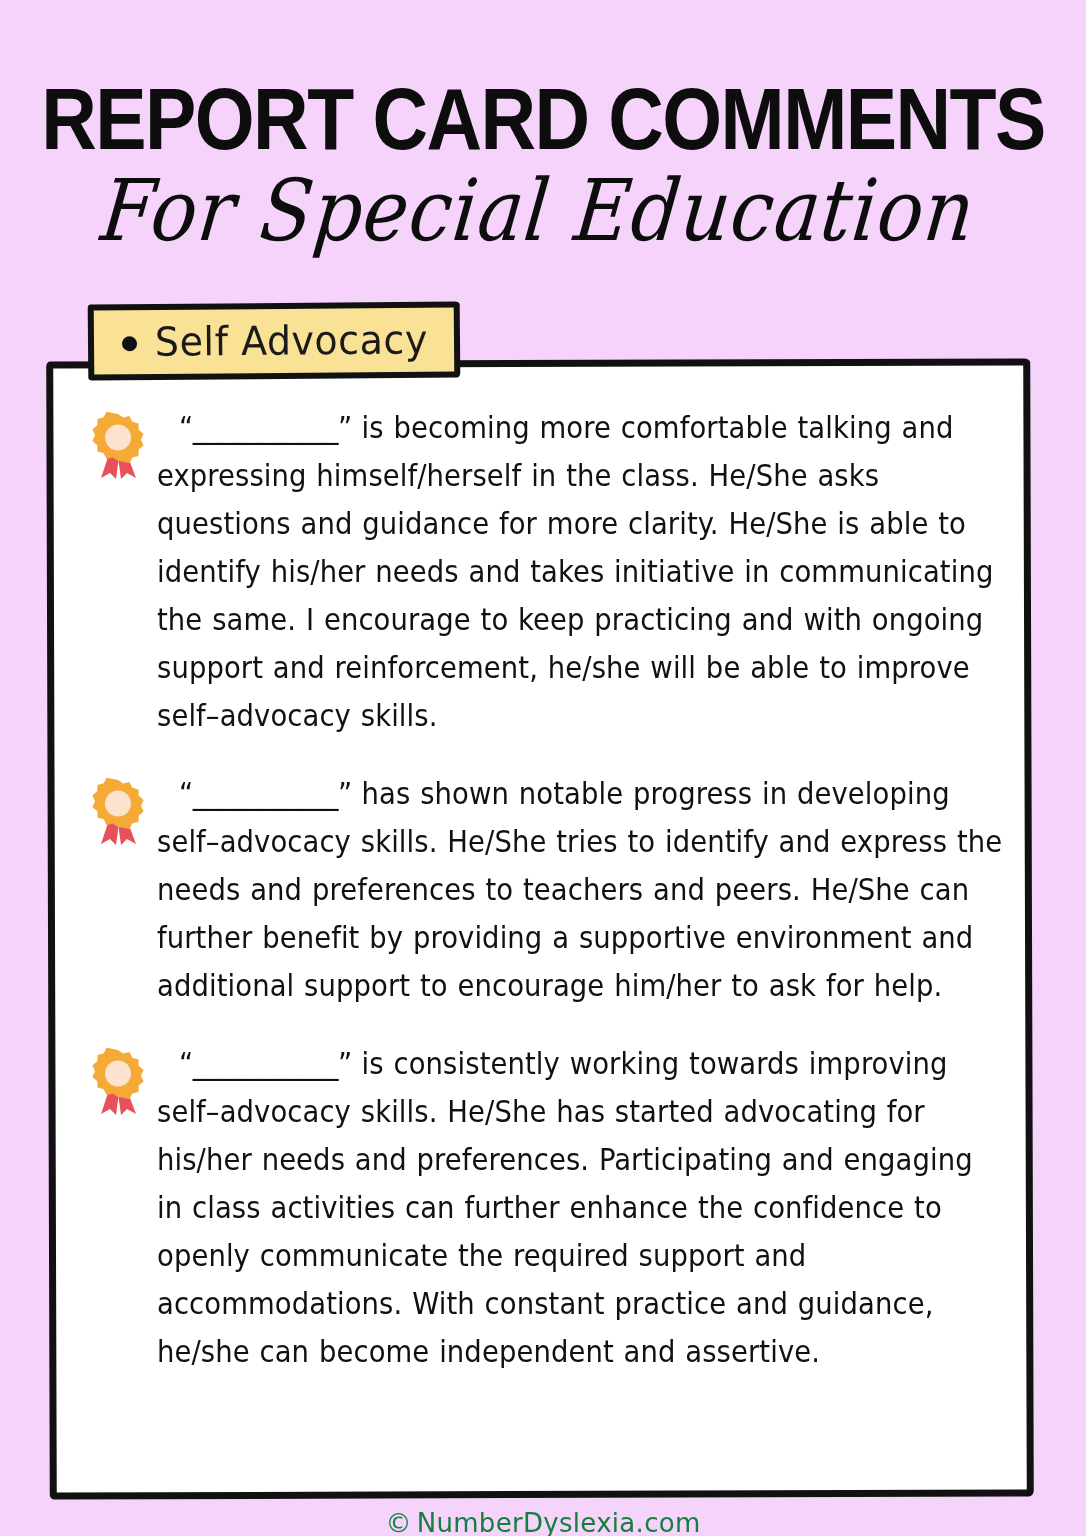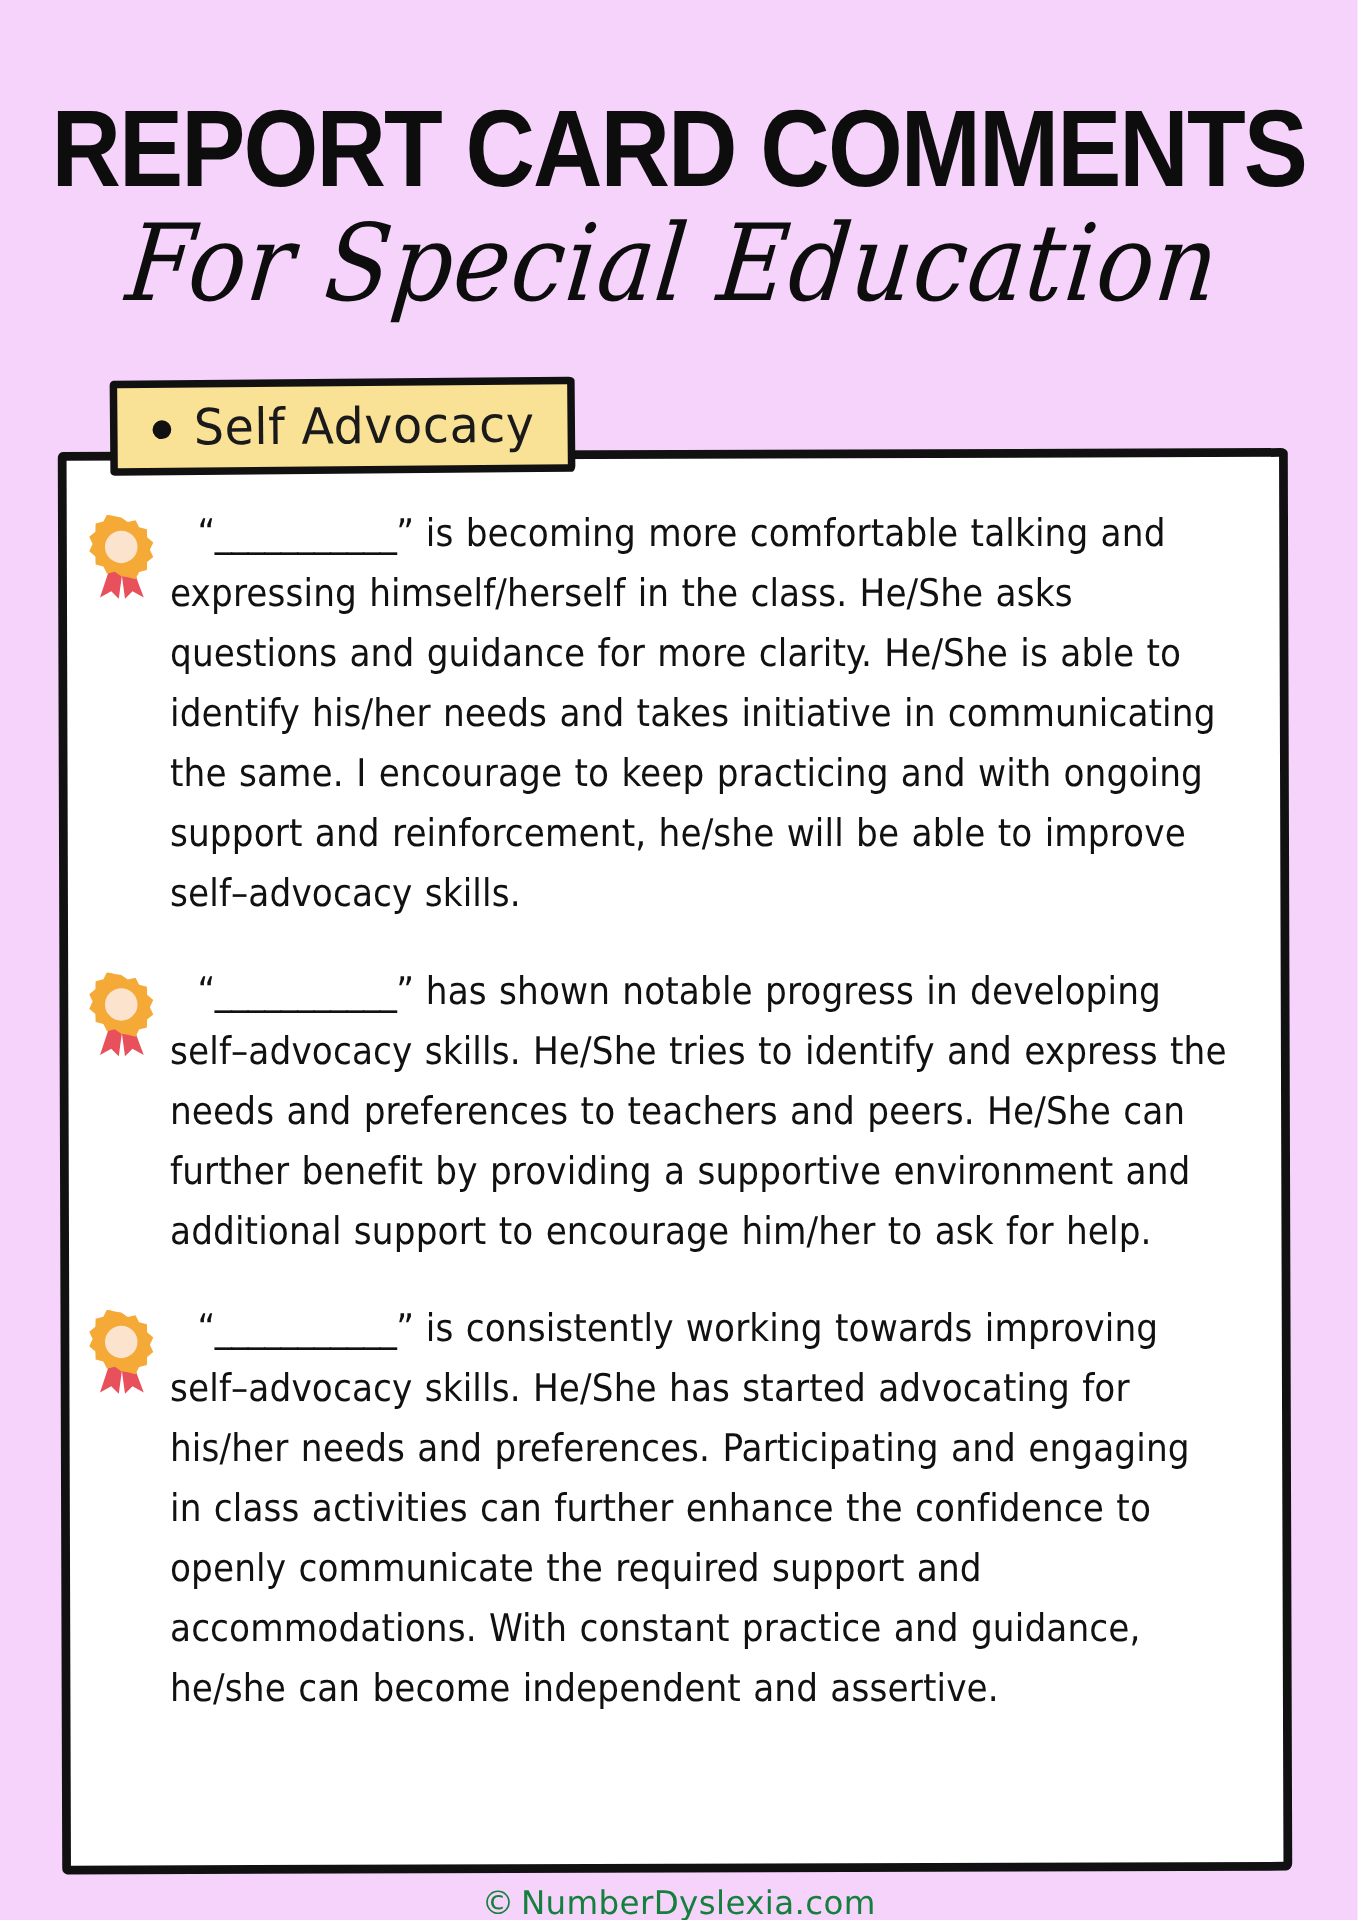--- a/index.html
+++ b/index.html
@@ -119,21 +119,21 @@
     font-weight: 400;
     color: #1a1a1a;
     letter-spacing: 0.5px;
     line-height: 1;
     transform: scaleY(1.05);
   }
 
   
   .content {
     position: absolute;
-    left: 32px;
+    left: 53px;
     top: 344px;
     width: 984px;
     height: 1138px;
     padding: 44px 30px 0 32px;
     box-sizing: border-box;
     z-index: 3;
   }
 
   .comment-row {
     position: relative;

